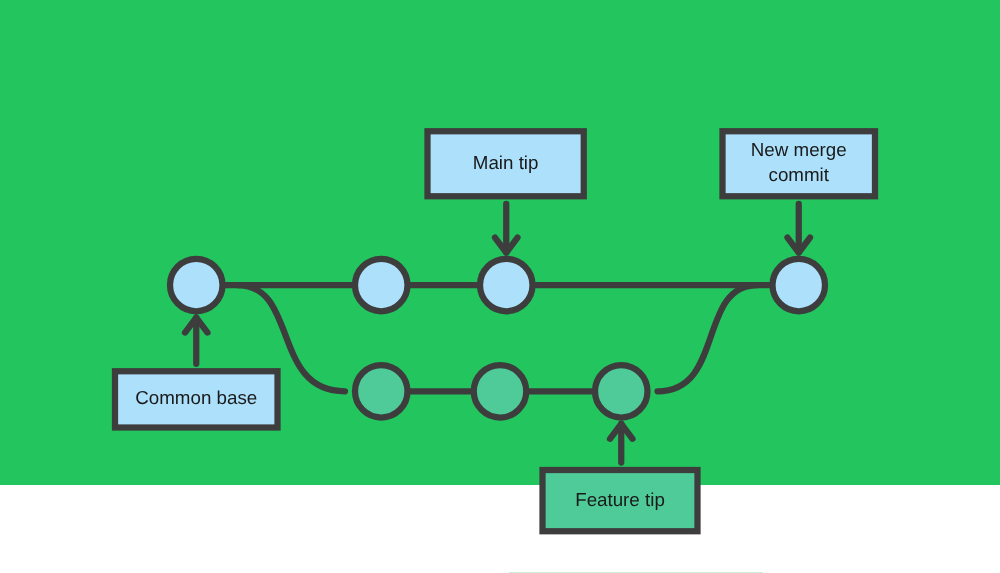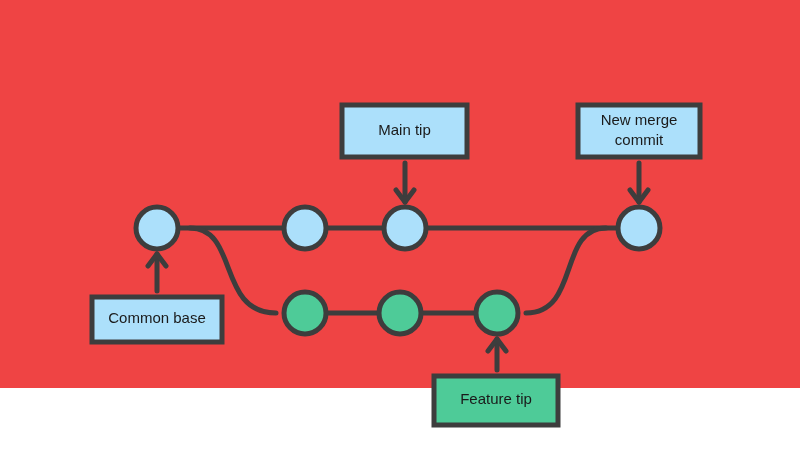--- a/index.html
+++ b/index.html
@@ -10,21 +10,21 @@
   body {
     width: 800px;
     height: 458px;
     font-family: "Liberation Sans", sans-serif;
     overflow: hidden;
   }
   #diagram-root {
     position: relative;
     width: 800px;
     height: 388px;
-    background: #ef4444;
+    background: #22c55e;
   }
   svg#git-graph {
     display: block;
     width: 800px;
     height: 458px;
   }
   .label-text {
     font-family: "Liberation Sans", sans-serif;
     font-size: 15px;
     fill: #1a1a1a;

